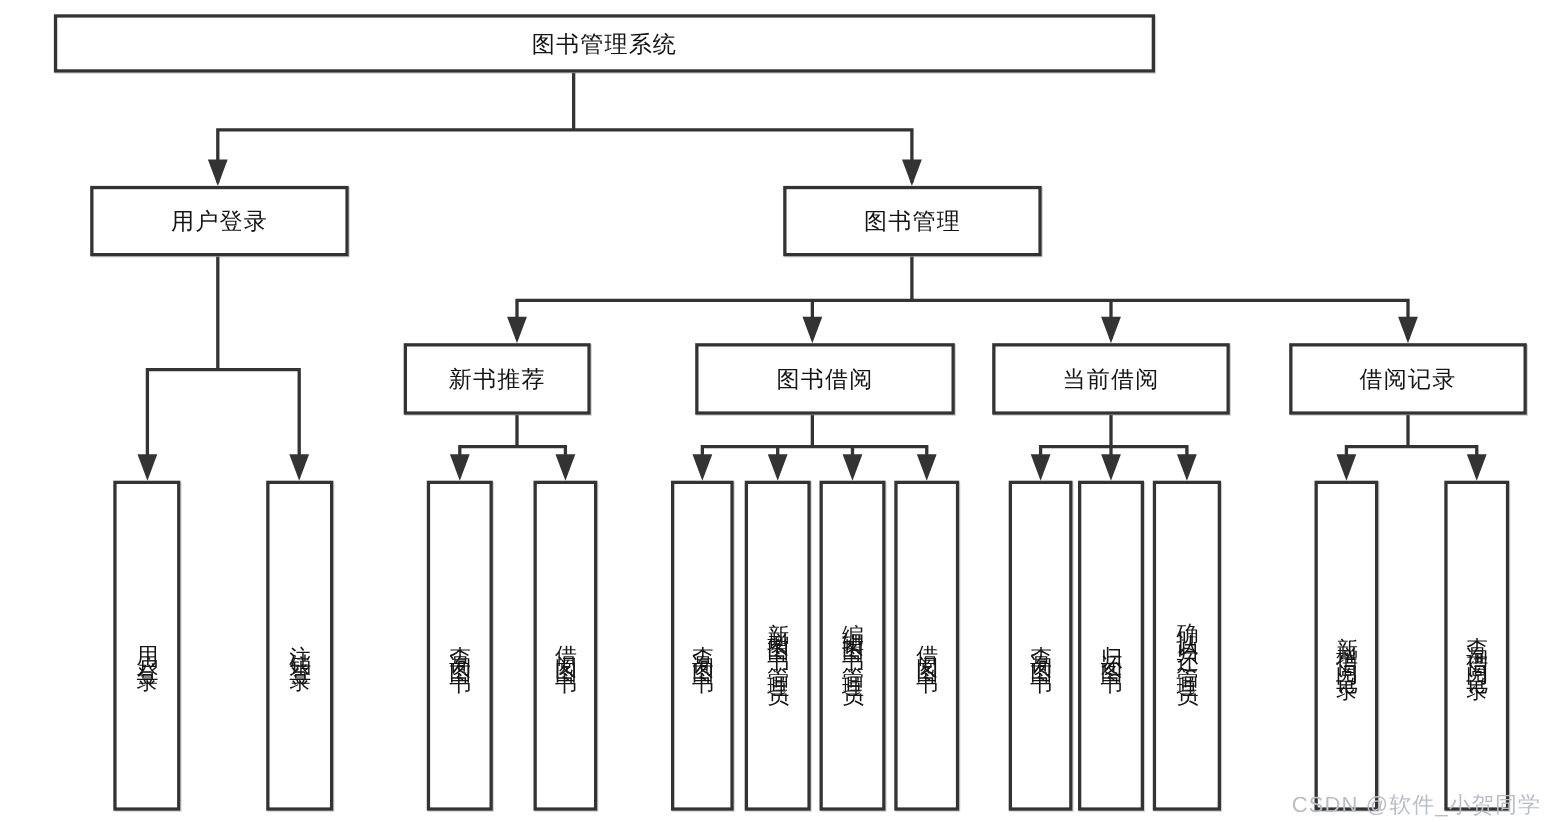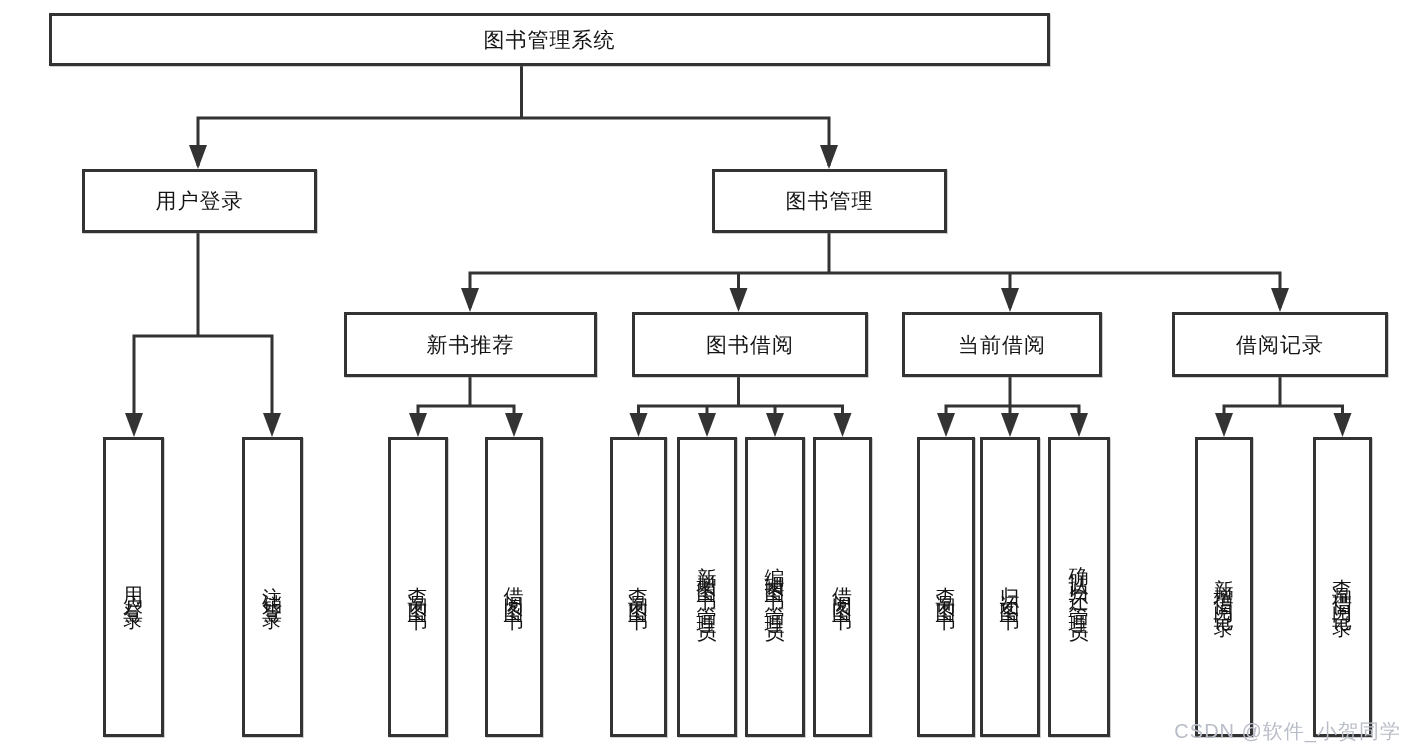--- a/index.html
+++ b/index.html
@@ -99,27 +99,27 @@
     <span>图书管理系统</span>
   </div>
 
   <div class="box h-label" style="left:82px;top:169px;width:235px;height:64px;">
     <span>用户登录</span>
   </div>
   <div class="box h-label" style="left:712px;top:169px;width:235px;height:64px;">
     <span>图书管理</span>
   </div>
 
-  <div class="box h-label" style="left:344px;top:312px;width:253px;height:65px;">
+  <div class="box h-label" style="left:367px;top:312px;width:170px;height:65px;">
     <span>新书推荐</span>
   </div>
   <div class="box h-label" style="left:632px;top:312px;width:236px;height:65px;">
     <span>图书借阅</span>
   </div>
-  <div class="box h-label" style="left:902px;top:312px;width:200px;height:65px;">
+  <div class="box h-label" style="left:902px;top:312px;width:216px;height:65px;">
     <span>当前借阅</span>
   </div>
   <div class="box h-label" style="left:1172px;top:312px;width:216px;height:65px;">
     <span>借阅记录</span>
   </div>
 
   <div class="box v-box" style="left:103px;top:437px;width:61px;height:300px;">
     <span>用户登录</span>
   </div>
   <div class="box v-box" style="left:242px;top:437px;width:61px;height:300px;">

